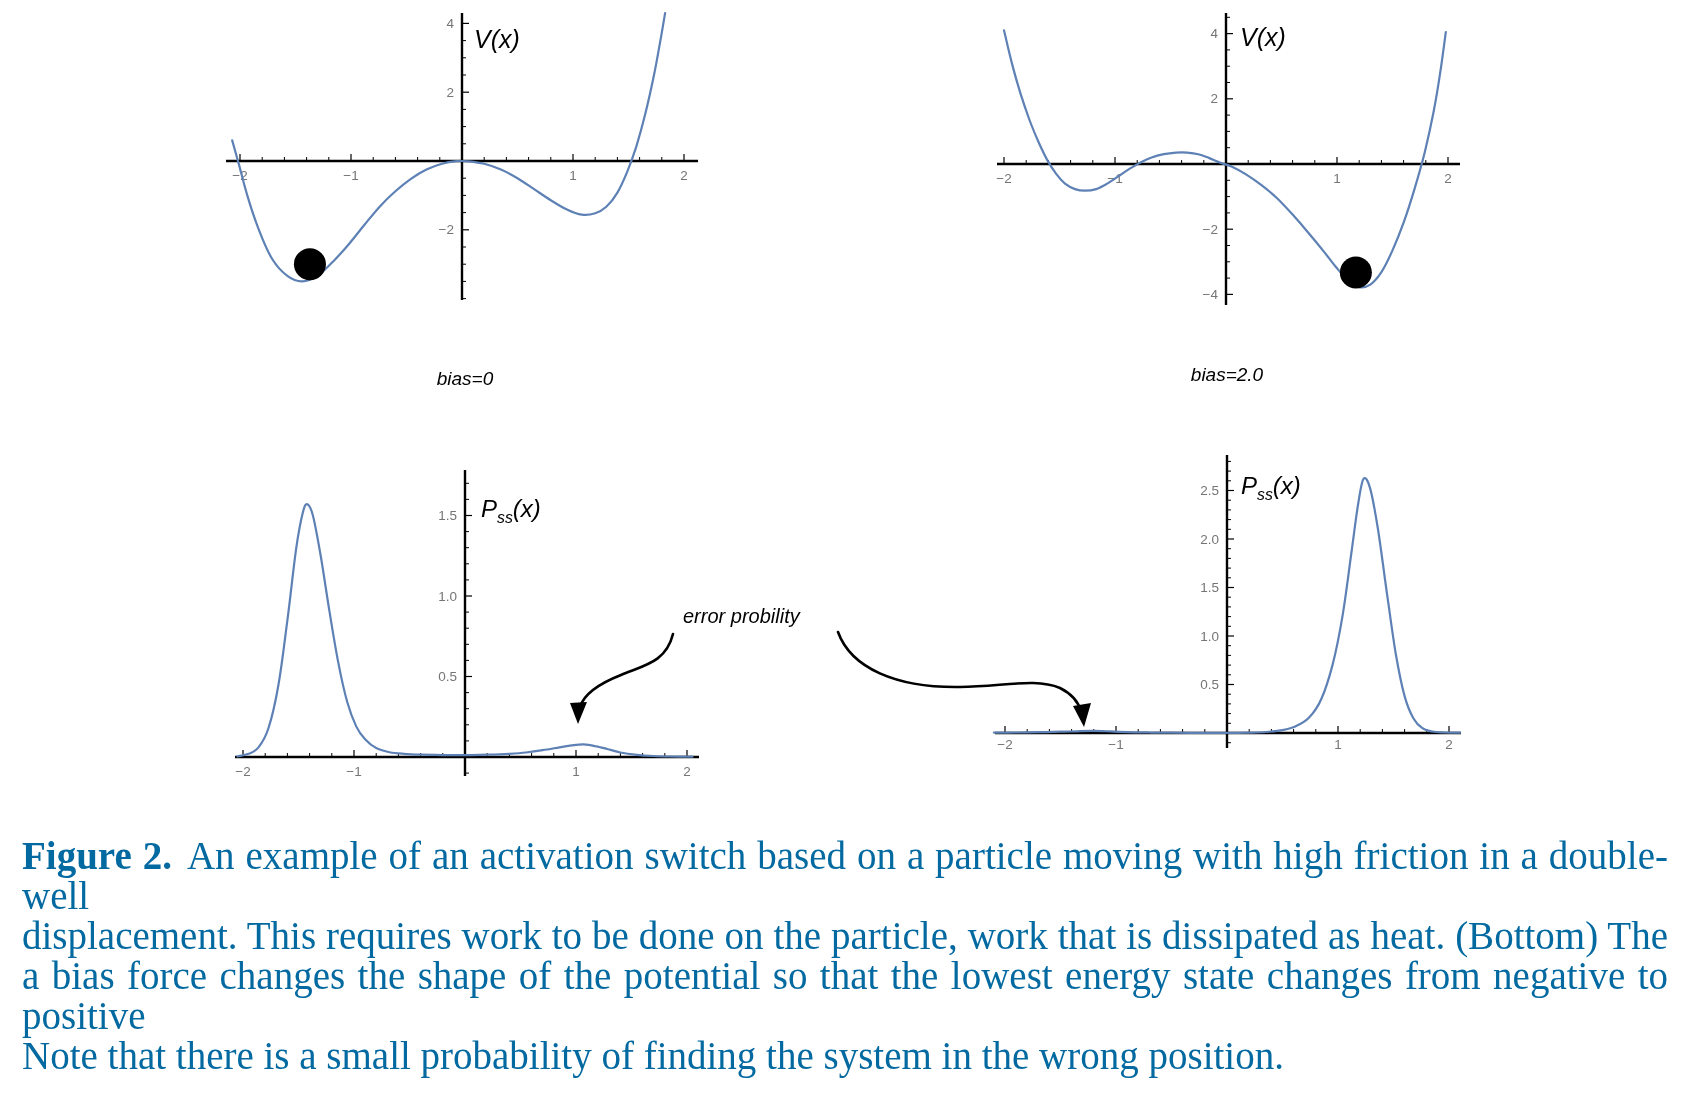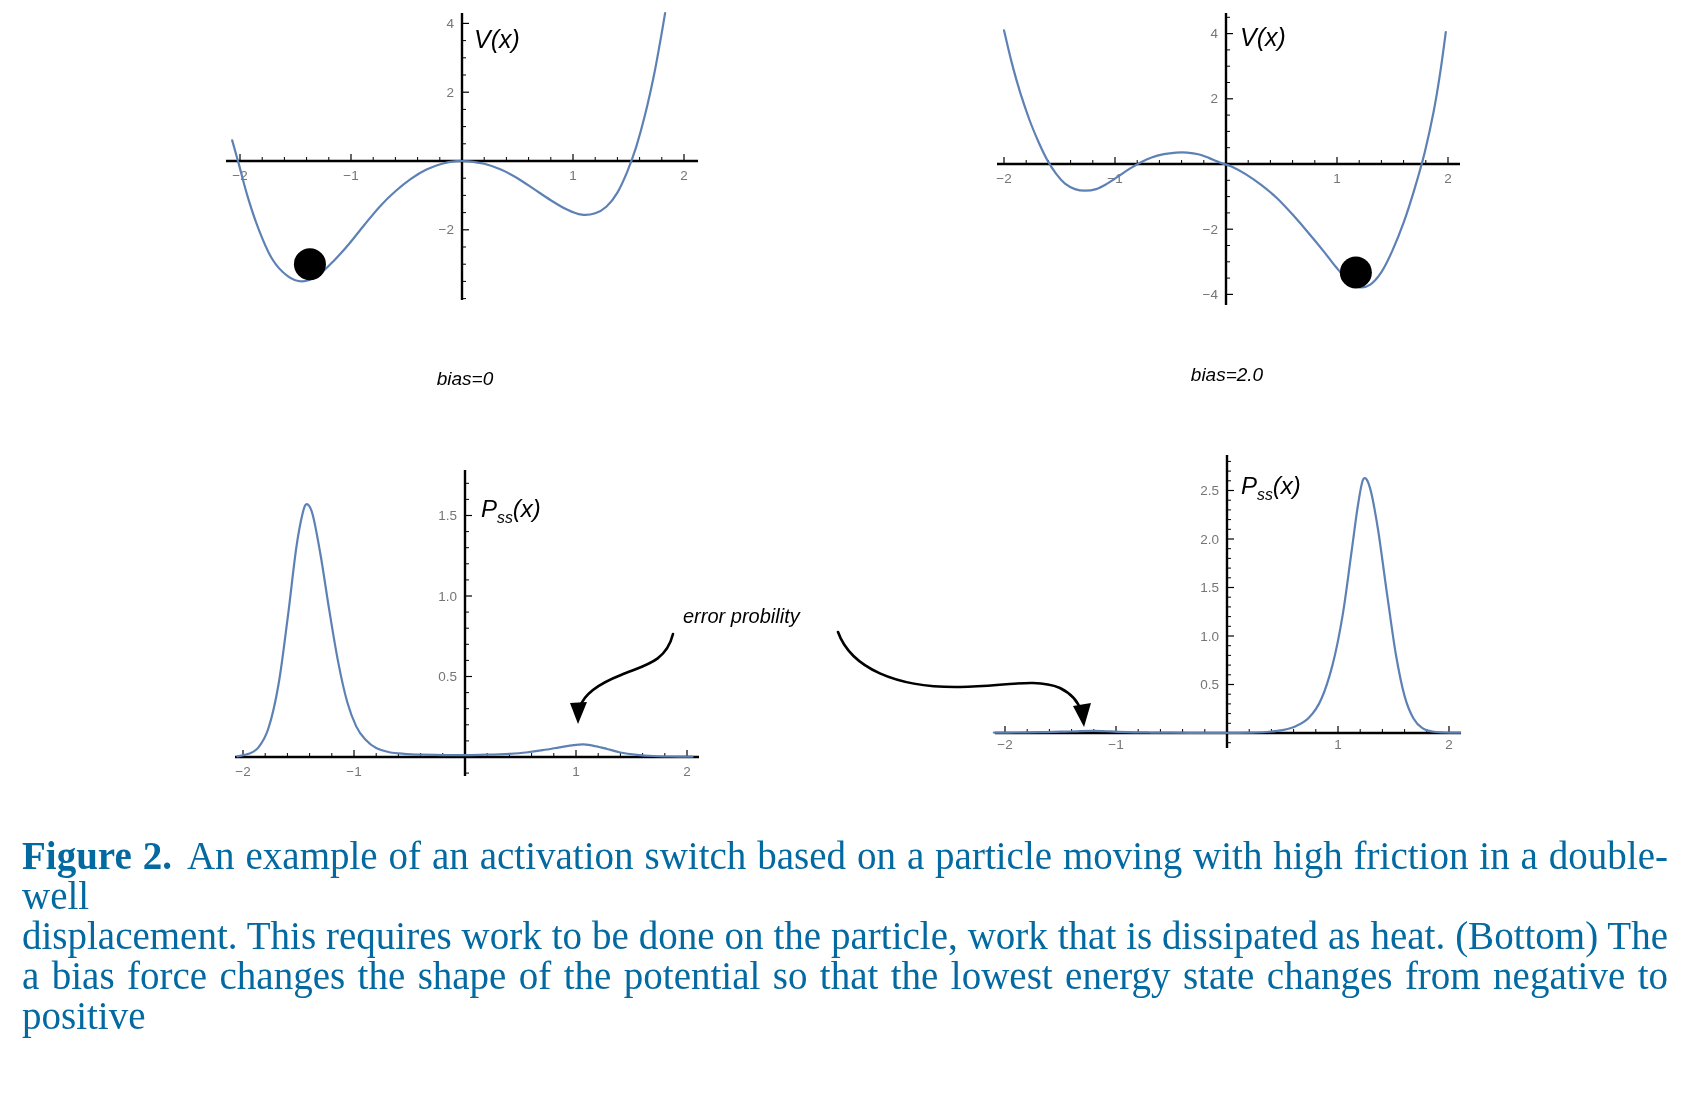--- a/index.html
+++ b/index.html
@@ -249,13 +249,14 @@
         <path d="M 838 632 C 851 668, 896 688, 960 687 C 1006 686, 1036 678, 1060 688 C 1072 694, 1078 701, 1081 711" fill="none" stroke="#000000" stroke-width="2.6" stroke-linecap="round"></path>
         <polygon points="1073,706 1091,703 1084,727" fill="#000000"></polygon>
       </g>
     </svg>
 </div>
 
 <div id="caption">
     <div class="cap-line"><span class="seg-bold">Figure 2.</span><span>An example of an activation switch based on a particle moving with high friction in a double-well</span></div>
     <div class="cap-line"><span>displacement. This requires work to be done on the particle, work that is dissipated as heat. (Bottom) The</span></div>
     <div class="cap-line"><span>a bias force changes the shape of the potential so that the lowest energy state changes from negative to positive</span></div>
+    <div class="cap-line last"><span>Note that there is a small probability of finding the system in the wrong position.</span></div>
   </div>
 
 </body></html>

